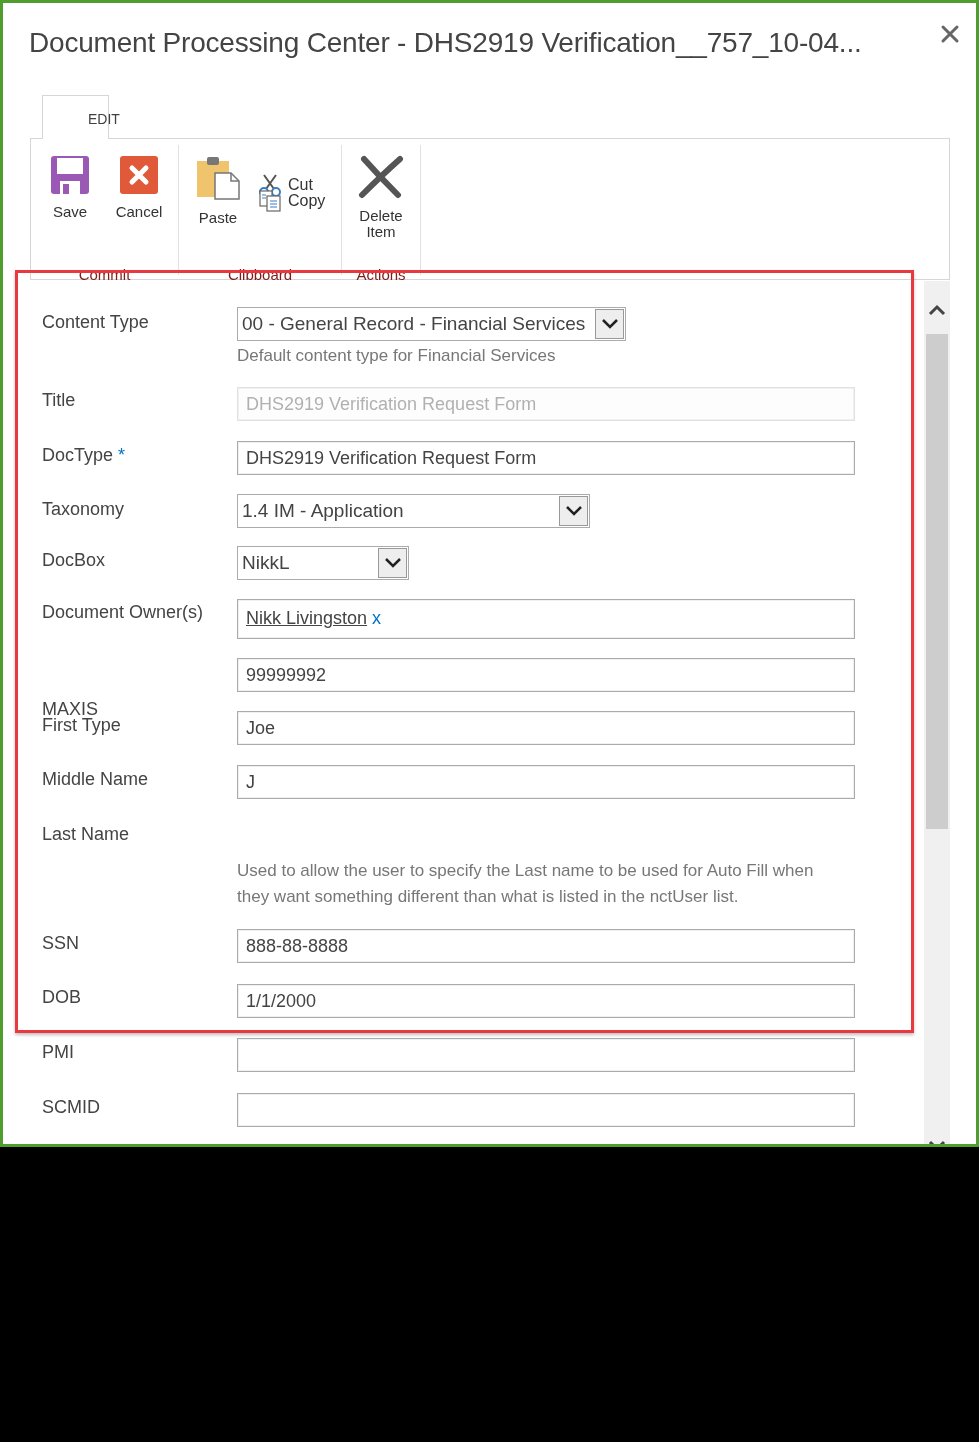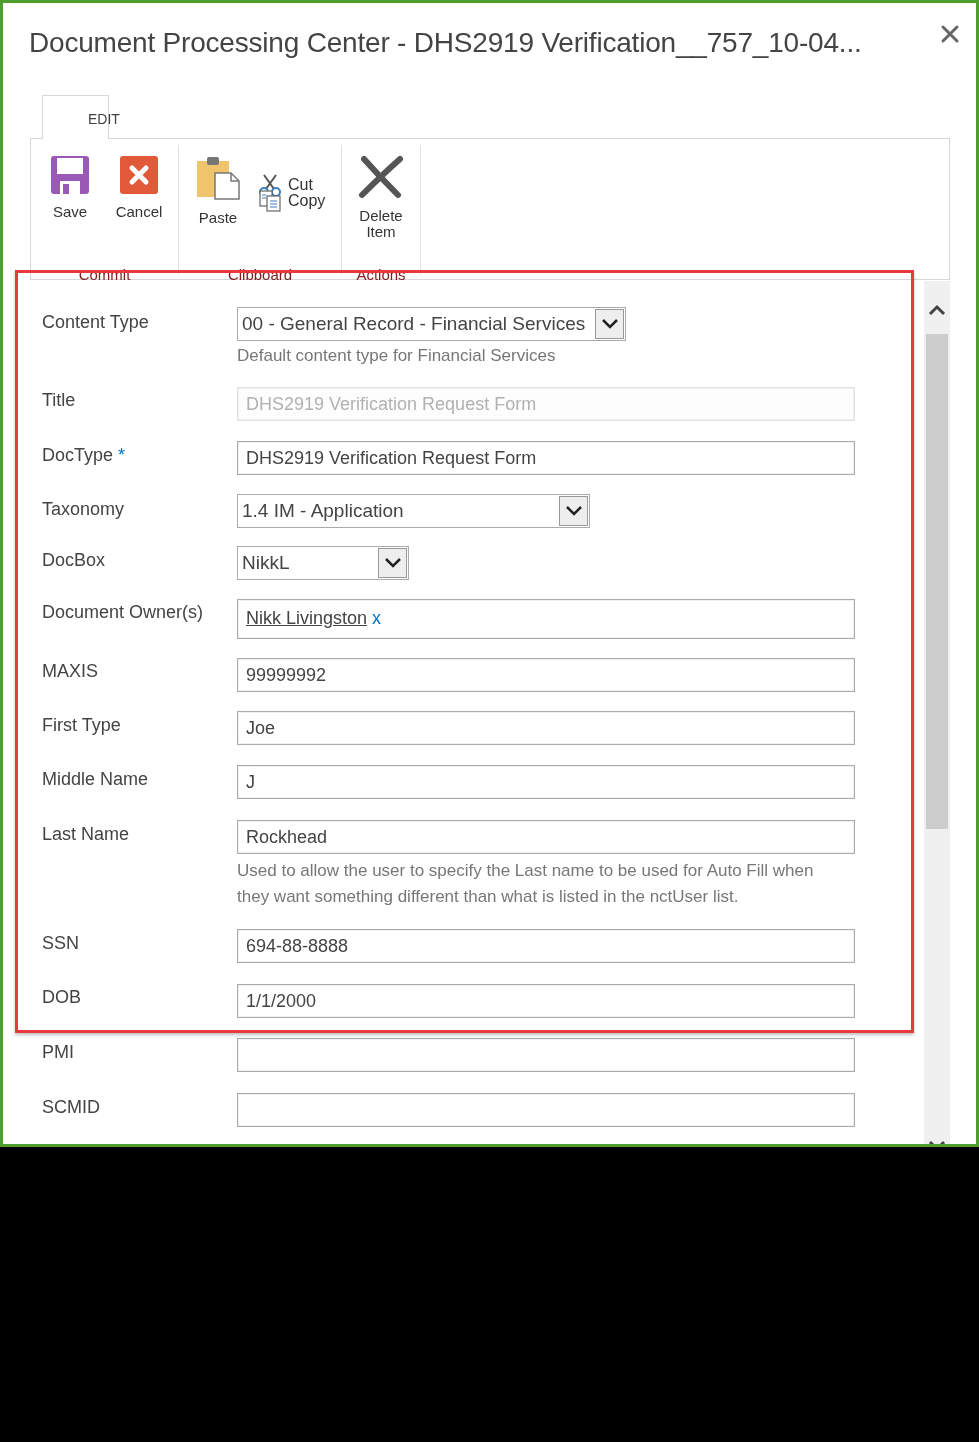--- a/index.html
+++ b/index.html
@@ -196,38 +196,37 @@
           <path d="M2 2 L9 9 L16 2" stroke="#222" stroke-width="2.5" fill="none"></path>
         </svg>
     </span>
   </div>
 
   <div class="field-label" style="top:599px;">Document Owner(s)</div>
   <div class="input" style="top:596px; height:40px; padding-top:8px;">
     <span class="people-link">Nikk Livingston</span><span class="people-x">x</span>
   </div>
 
-  <div class="field-label" style="top:658px;">MAXIS</div>
+  <div class="field-label" style="top:696px;">MAXIS</div>
   <div class="input" style="top:655px;">99999992</div>
 
   <div class="field-label" style="top:712px;">First Type</div>
   <div class="input" style="top:708px;">Joe</div>
 
   <div class="field-label" style="top:766px;">Middle Name</div>
   <div class="input" style="top:762px;">J</div>
 
   <div class="field-label" style="top:821px;">Last Name</div>
-  <div class="input" style="top:817px;">Rockhead</div>
   <div class="hint" style="top:855px;">
     <span>Used to allow the user to specify the Last name to be used for Auto Fill when</span><br>
     <span>they want something different than what is listed in the nctUser list.</span>
   </div>
 
   <div class="field-label" style="top:930px;">SSN</div>
-  <div class="input" style="top:926px;">694-88-8888</div>
+  <div class="input" style="top:926px;">888-88-8888</div>
 
   <div class="field-label" style="top:984px;">DOB</div>
   <div class="input" style="top:981px;">1/1/2000</div>
 
   <div class="field-label" style="top:1039px;">PMI</div>
   <div class="input" style="top:1035px;"></div>
 
   <div class="field-label" style="top:1094px;">SCMID</div>
   <div class="input" style="top:1090px;"></div>
 

